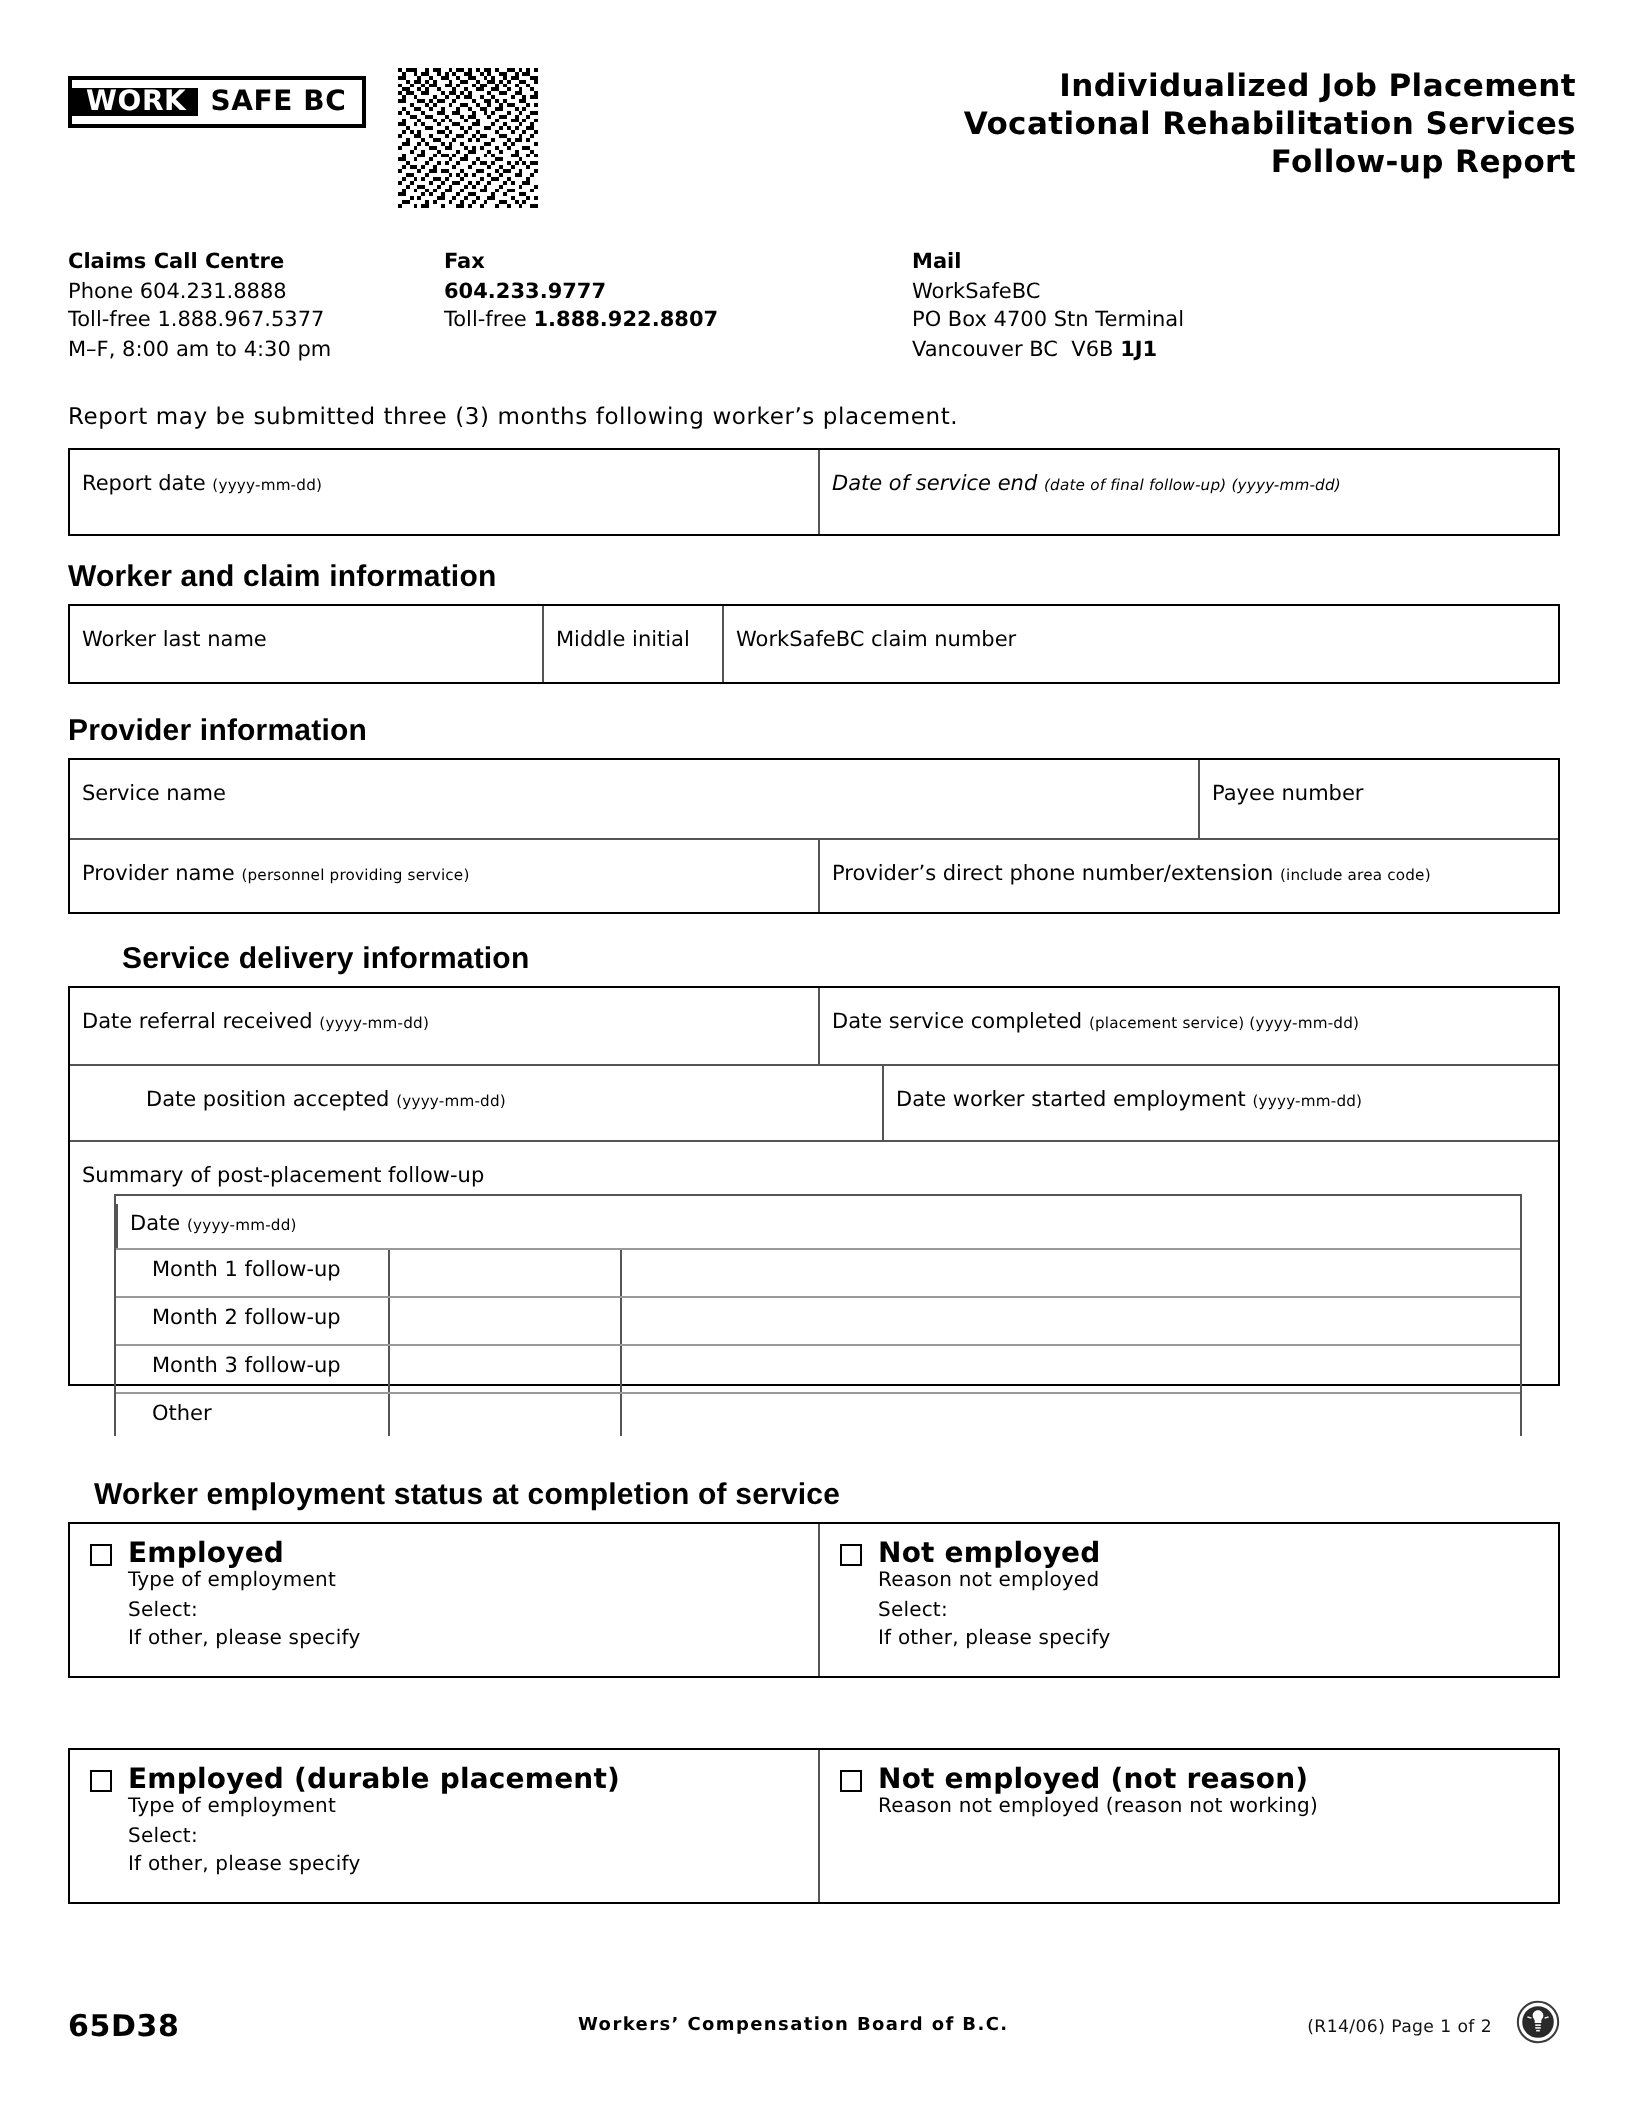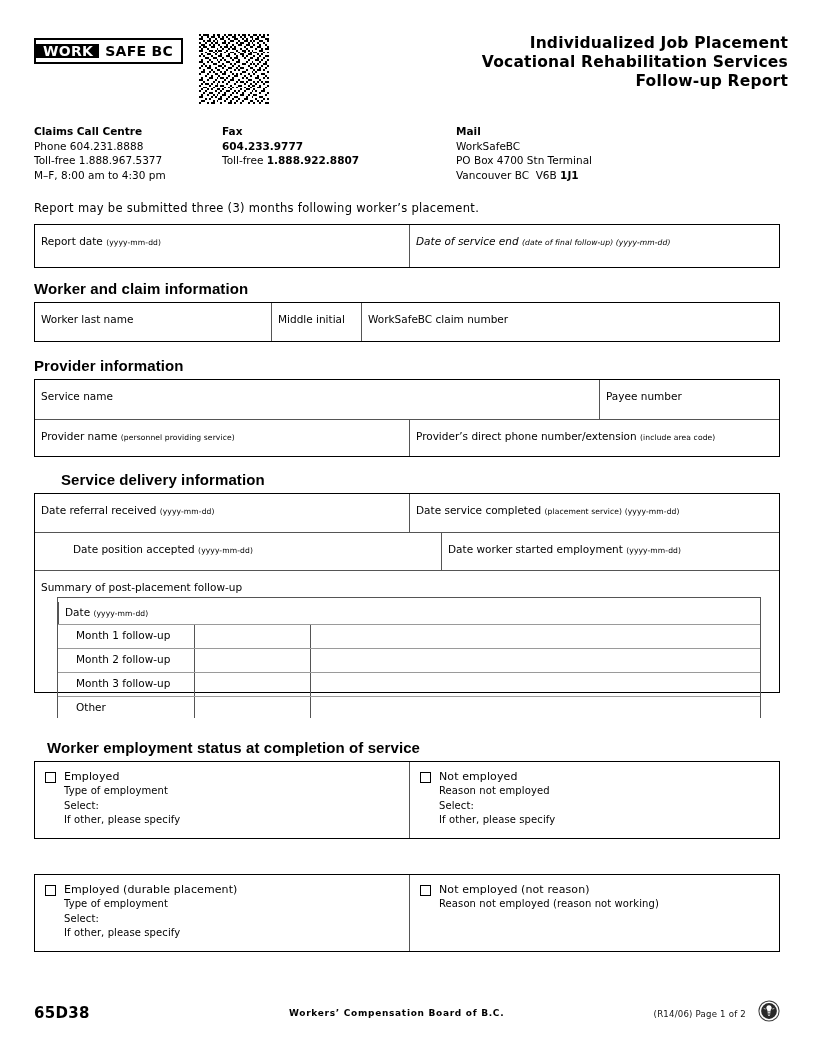--- a/index.html
+++ b/index.html
@@ -195,22 +195,22 @@
   .checkbox {
     width: 11px;
     height: 11px;
     border: 1.3px solid #000;
     box-sizing: border-box;
     flex: none;
     margin-top: 1px;
     background: #fff;
   }
   .cbtitle {
-    font-weight: normal;
-    font-size: 11px;
+    font-weight: bold;
+    font-size: 14px;
     line-height: 12px;
     letter-spacing: 0.1px;
   }
   .cbsub {
     font-size: 10px;
     line-height: 15px;
     margin-left: 19px;
     letter-spacing: 0.1px;
   }
   .cbsub.tight { line-height: 14px; }

